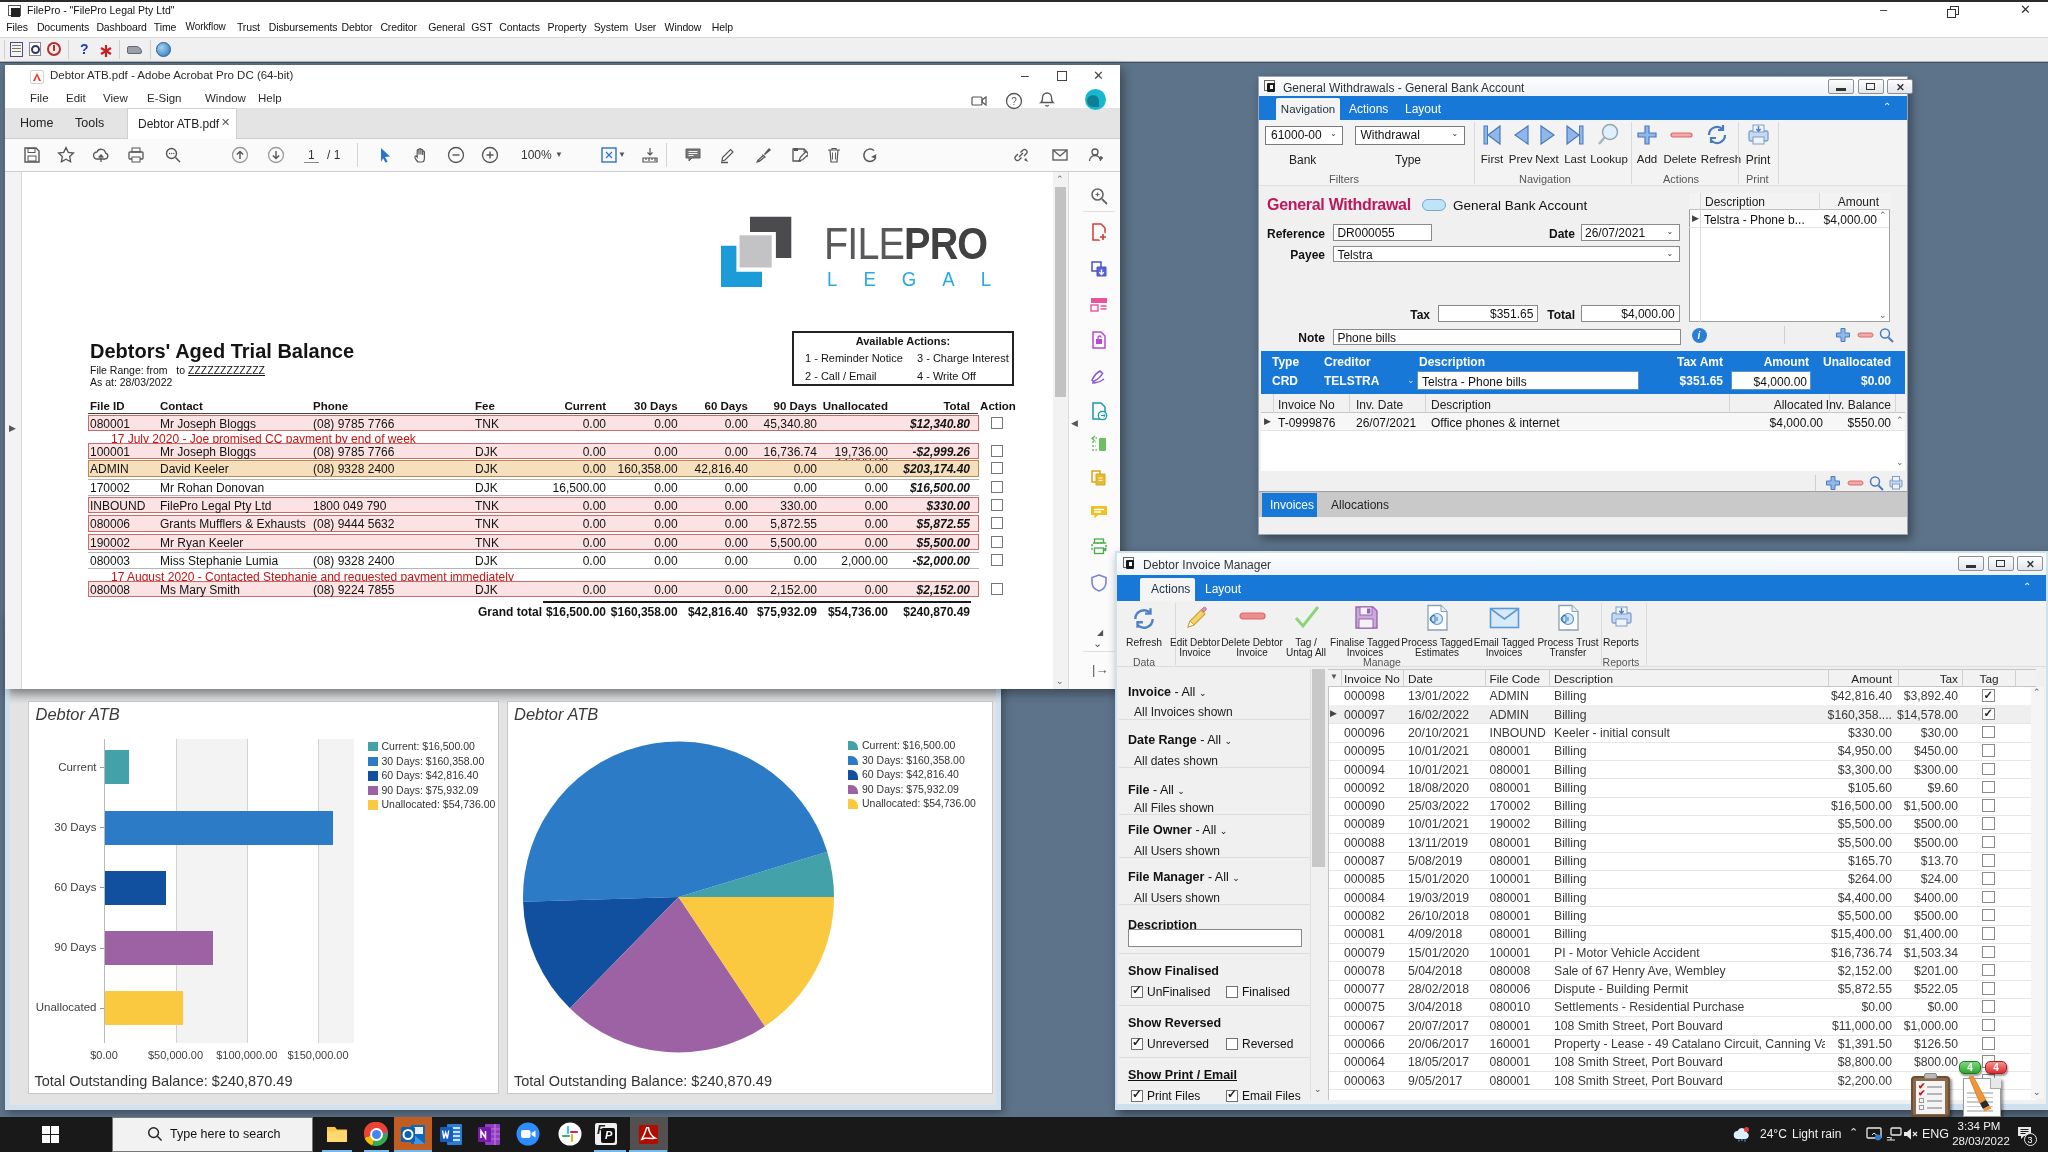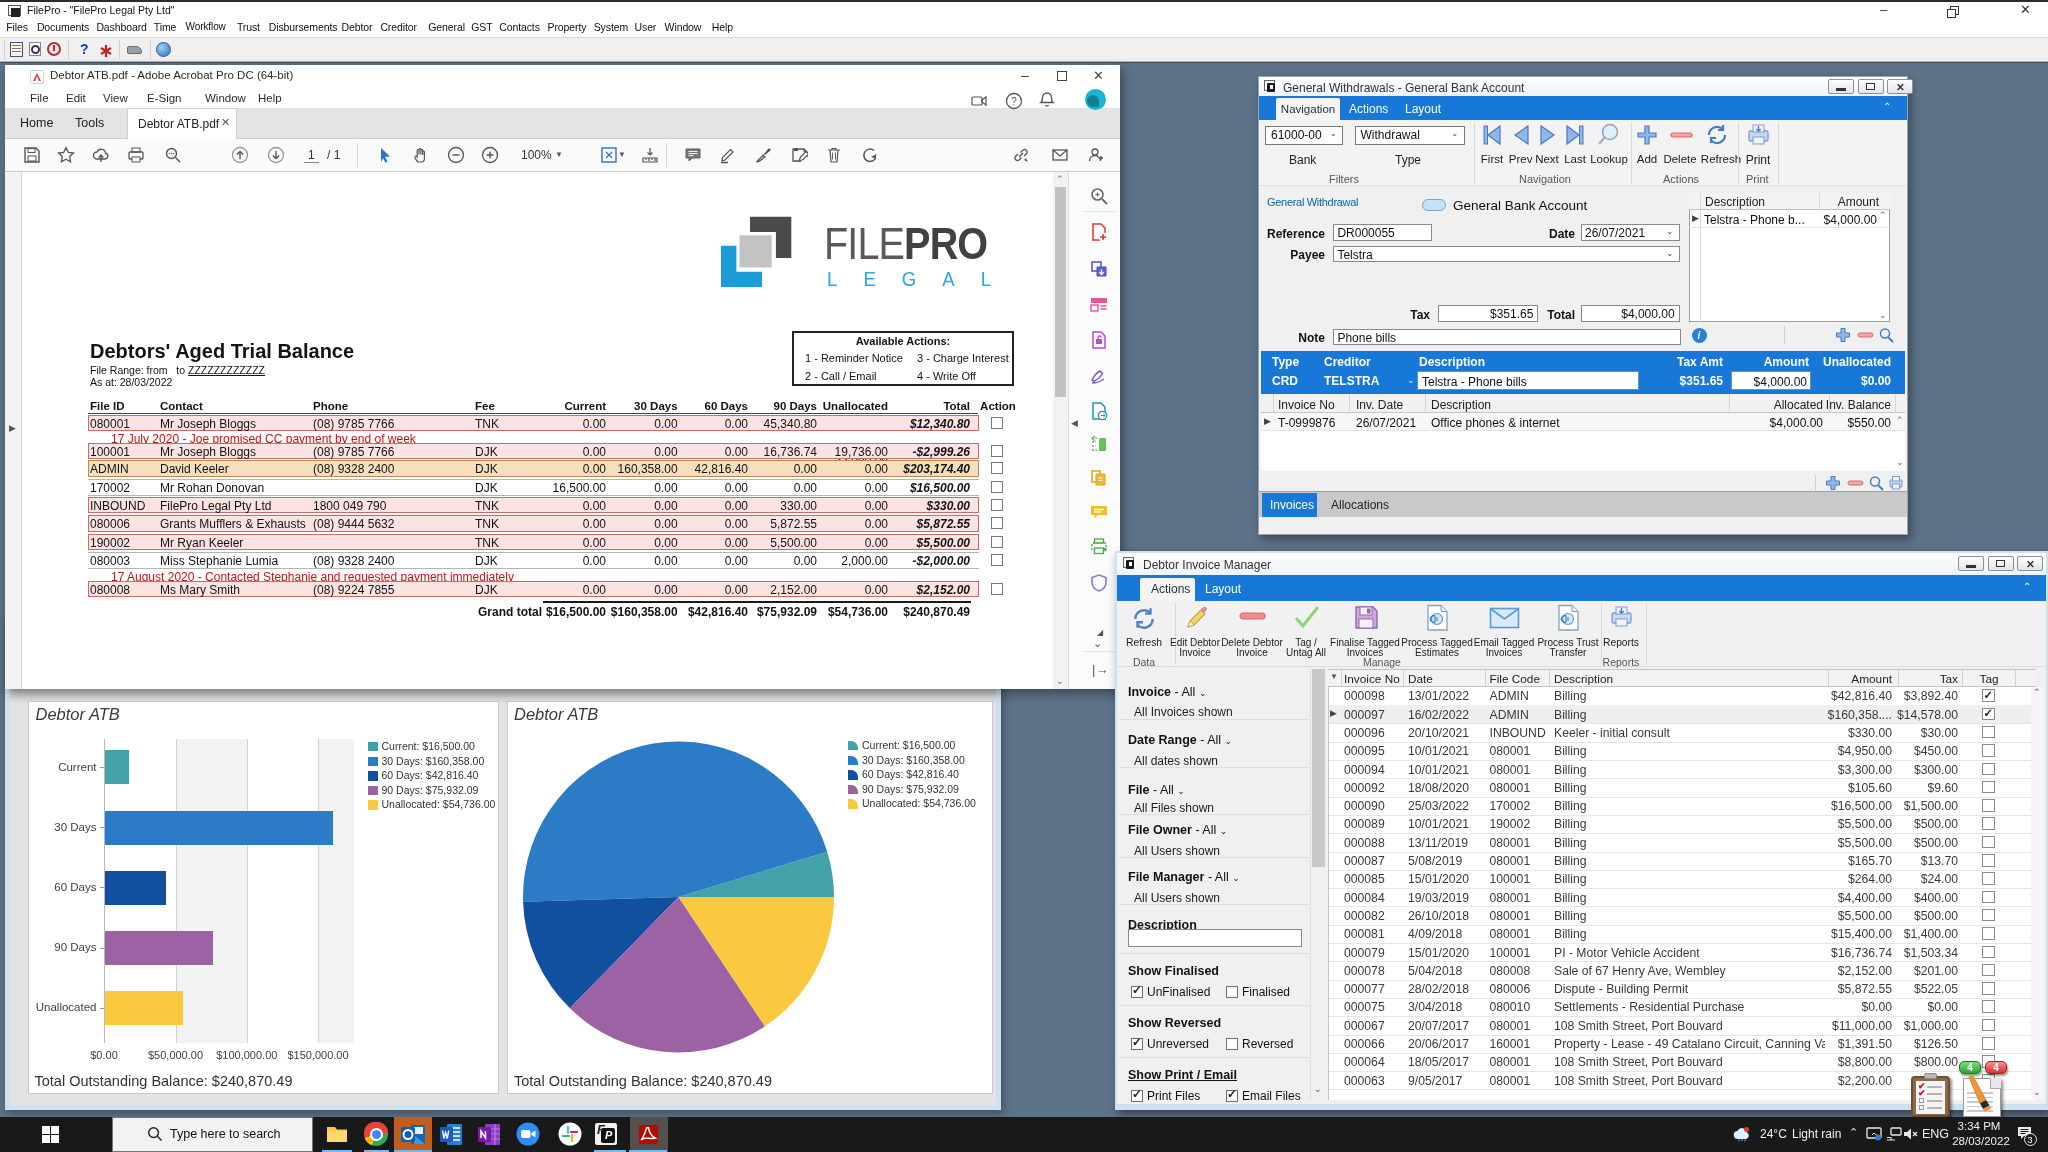--- a/index.html
+++ b/index.html
@@ -542,21 +542,21 @@
 <div class="ab" style="left:479px;top:45px;width:1px;height:62px;background:#d9d9d9;"></div>
 <svg class="ab" style="left:487px;top:46px;" width="25" height="24" viewBox="0 0 25 24">
       <rect x="3" y="8" width="19" height="10" rx="1.5" fill="#c6d9f1" stroke="#7f9dc9" stroke-width="1.3"></rect>
       <rect x="7" y="14" width="11" height="7" fill="#eef4fb" stroke="#7f9dc9"></rect>
       <rect x="7" y="2" width="11" height="7" fill="#eef4fb" stroke="#7f9dc9"></rect>
       <path d="M12.5 3v5M10.3 6l2.2 2.2L14.7 6" stroke="#4f81c7" stroke-width="1.4" fill="none"></path>
     </svg>
 <div class="tx" style="left:473px;top:75.5px;width:52px;text-align:center;font-size:12px;color:#222;">Print</div>
 <div class="tx" style="left:487px;top:96px;font-size:11px;color:#555;">Print</div>
 <div class="ab" style="left:519px;top:45px;width:1px;height:62px;background:#d9d9d9;"></div>
-<div class="tx" style="left:8px;top:119px;font-size:11px;font-weight:normal;color:#0369a1;letter-spacing:-0.3px;">General Withdrawal</div>
+<div class="tx" style="left:8px;top:119px;font-size:16px;font-weight:bold;color:#be185d;letter-spacing:-0.3px;">General Withdrawal</div>
 <div class="ab" style="left:163px;top:122px;width:24px;height:12px;border-radius:6px;background:#bfe3f7;border:1px solid #7aa7cc;"></div>
 <div class="tx" style="left:194px;top:121px;font-size:13.5px;color:#111;">General Bank Account</div>
 <div class="tx" style="left:6px;top:149.5px;width:60px;text-align:right;font-size:12px;font-weight:bold;color:#111;">Reference</div>
 <div class="ab" style="left:74.4px;top:147px;width:98.6px;height:16.5px;background:#fff;border:1px solid #8a8a8a;"></div>
 <div class="tx" style="left:78.4px;top:149px;font-size:12px;color:#111;">DR000055</div>
 <div class="tx" style="left:256px;top:149.5px;width:60px;text-align:right;font-size:12px;font-weight:bold;color:#111;">Date</div>
 <div class="ab" style="left:322px;top:147px;width:98.6px;height:16.5px;background:#fff;border:1px solid #8a8a8a;"></div>
 <div class="tx" style="left:326px;top:149px;font-size:12px;color:#111;">26/07/2021</div>
 <div class="tx" style="left:407.6px;top:150px;font-size:8px;color:#333;">⌄</div>
 <div class="tx" style="left:6px;top:171px;width:60px;text-align:right;font-size:12px;font-weight:bold;color:#111;">Payee</div>

